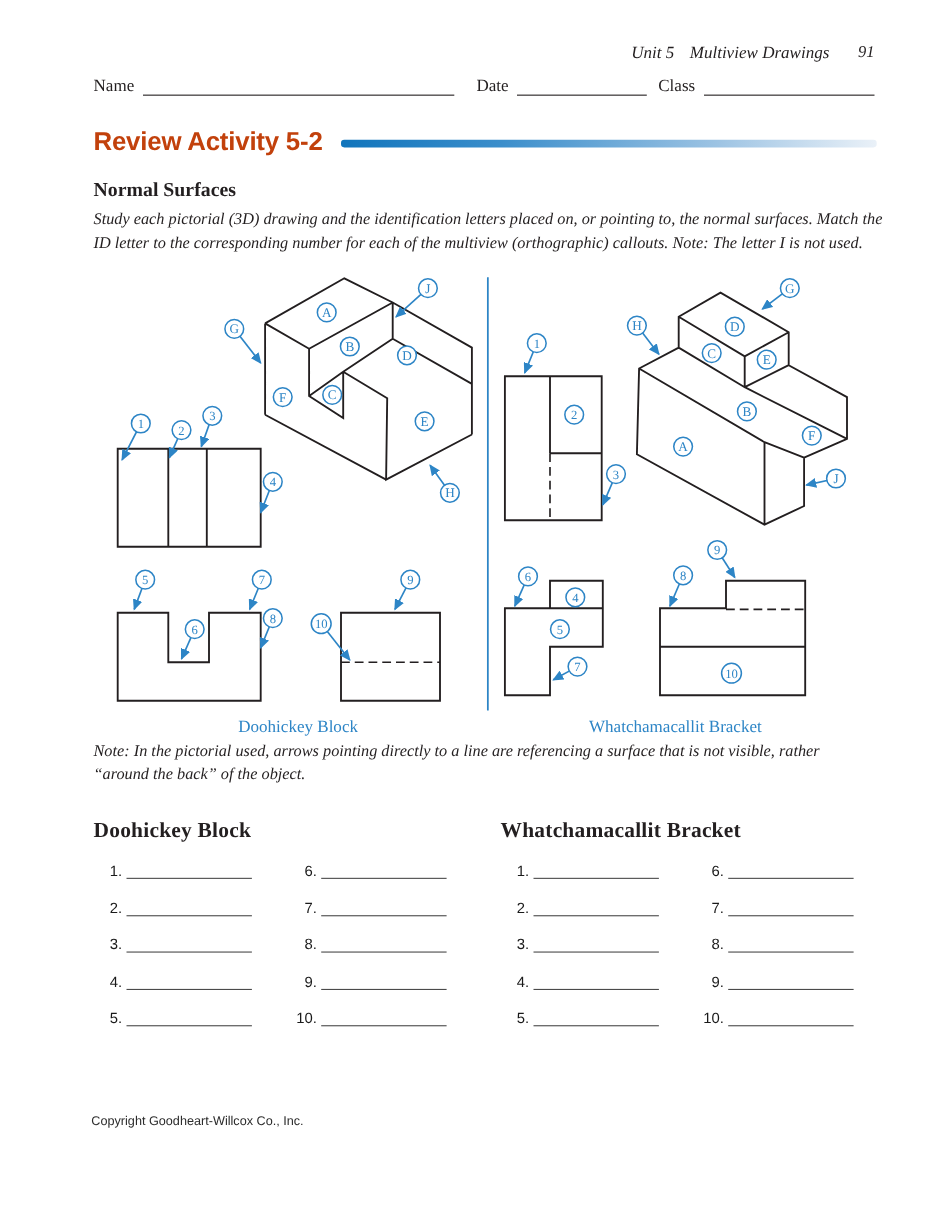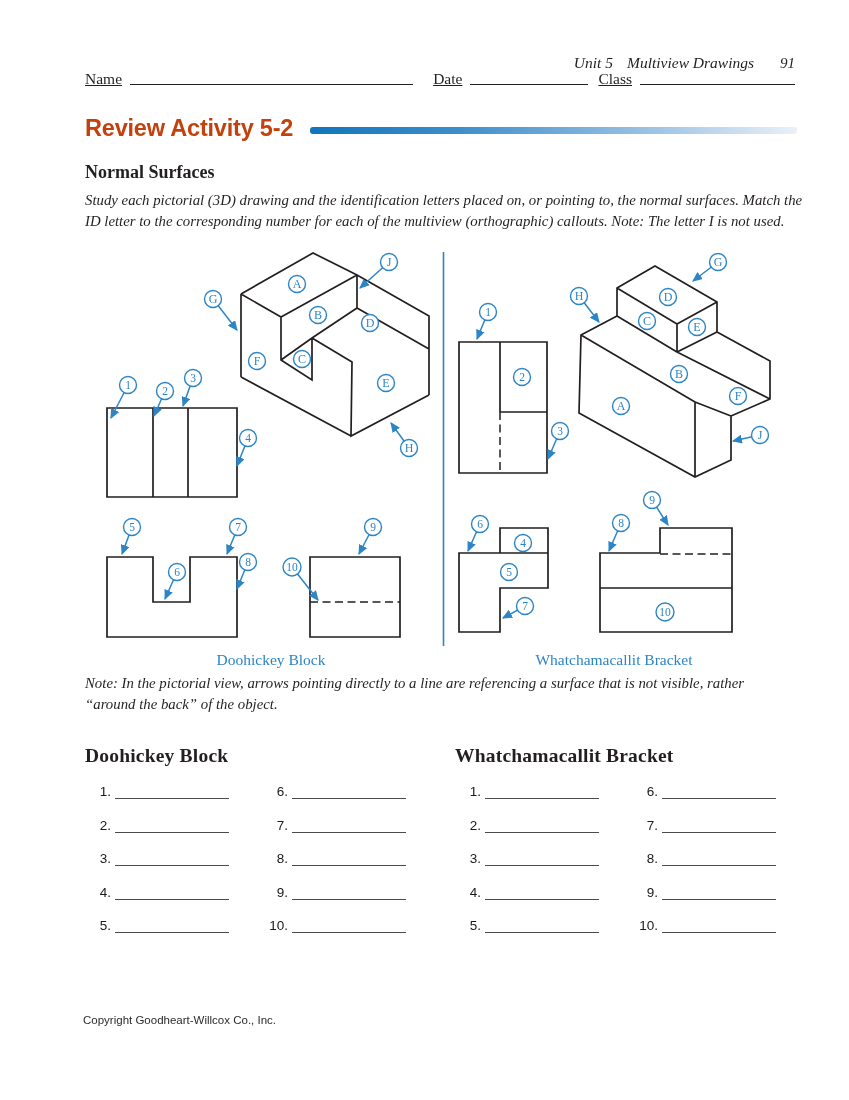--- a/index.html
+++ b/index.html
@@ -1,25 +1,25 @@
 <!DOCTYPE html>
 <html><head>
 <meta charset="utf-8">
 <style>
   html,body{margin:0;padding:0;background:#fff;}
   #page{position:relative;width:849px;height:1100px;background:#ffffff;overflow:hidden;
         font-family:"Liberation Serif",serif;color:#231f20;}
   
-  #running-head{position:absolute;top:54px;right:54px;font-style:italic;font-size:15.5px;
-                display:flex;gap:0;align-items:flex-end;margin-left:24px;}
+  #running-head{position:absolute;top:40px;right:54px;font-style:italic;font-size:15.5px;
+                display:flex;gap:0;align-items:flex-start;margin-left:24px;}
   #running-head .rh-unit{margin-right:14px;}
   #running-head .rh-pg{margin-left:26px;font-size:15px;}
   
-  #id-row{position:absolute;top:70px;left:85px;width:710px;display:flex;align-items:flex-start;
-          font-size:15.5px;text-decoration:underline;}
+  #id-row{position:absolute;top:70px;left:85px;width:710px;display:flex;align-items:center;
+          font-size:15.5px;}
   .blankline{display:inline-block;border-bottom:1.2px solid #231f20;height:14px;}
   #name-line{flex:1;margin-left:8px;}
   #date-label{margin-left:20px;}
   #date-line{width:118px;margin-left:8px;}
   #class-label{margin-left:10px;}
   #class-line{width:155px;margin-left:8px;}
   
   #activity-title{position:absolute;top:115px;left:85px;font-family:"Liberation Sans",sans-serif;
                   font-weight:bold;font-size:23.5px;color:#c2410c;letter-spacing:-0.2px;}
   #title-rule{position:absolute;top:127px;left:310px;width:487px;height:7px;border-radius:3px;
@@ -323,21 +323,21 @@
         </g>
       <g transform="translate(665,612)">
           <circle class="co-circle" r="9"></circle>
           <text class="co-text co-num" y="4">10</text>
         </g>
     </g>
 
     <text class="fig-caption" x="614" y="665">Whatchamacallit Bracket</text>
   </svg>
 
-  <div id="note">Note: In the pictorial view, arrows pointing directly to a line are referencing a surface that is not visible, rather “around the back” of the object.</div>
+  <div id="note">Note: In the pictorial used, arrows pointing directly to a line are referencing a surface that is not visible, rather “around the back” of the object.</div>
 
   <div id="answers-doohickey" class="answers-block">
     <div class="answers-heading">Doohickey Block</div>
     <div class="acols">
       <div class="acol acol-1">
         <div class="arow">
             <span class="anum">1.</span>
             <span class="aline"></span>
           </div>
         <div class="arow">

